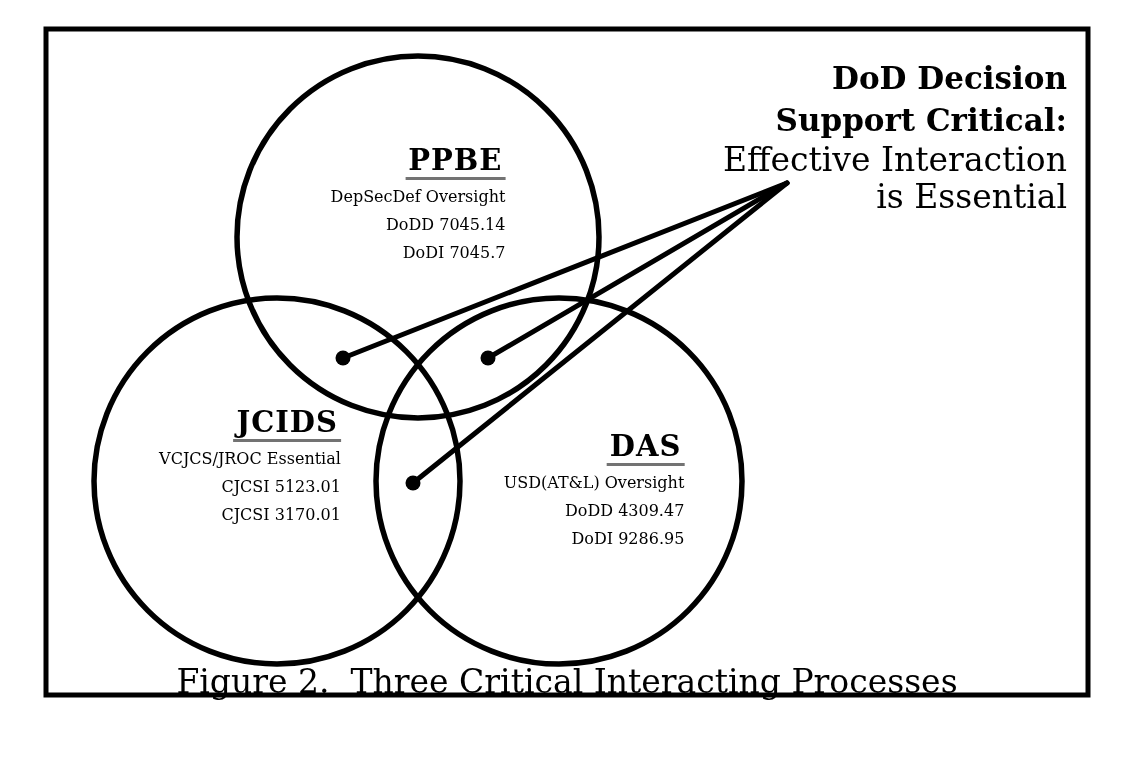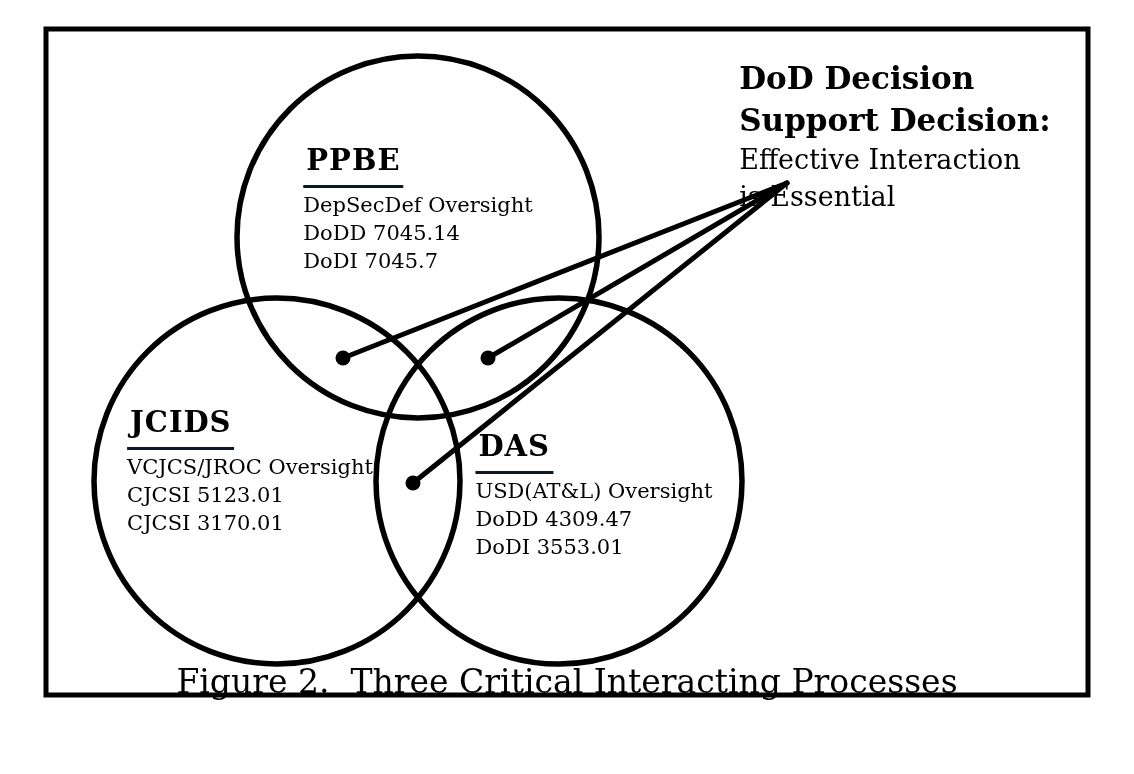--- a/index.html
+++ b/index.html
@@ -8,39 +8,39 @@
     width: 1134px;
     height: 774px;
     background: #ffffff;
     color: #000000;
     font-family: "DejaVu Serif", serif;
     overflow: hidden;
   }
   .diagram-svg { position: absolute; left: 0; top: 0; }
   .label {
     position: absolute;
-    text-align: left;
+    text-align: right;
     transform: translateX(-50%);
     white-space: nowrap;
   }
   .circle-title {
     font-size: 29px;
     font-weight: bold;
     line-height: 33px;
     margin-bottom: 3px;
   }
   .circle-title .underlined {
     display: inline-block;
-    border-bottom: 3px solid #0f172a;
-    padding: 0 3px 8px 3px;
+    border-bottom: 3px solid #737373;
+    padding: 0 3px 0 3px;
     letter-spacing: 1px;
   }
-  .circle-line { font-size: 21px; line-height: 28px; }
+  .circle-line { font-size: 16px; line-height: 28px; }
   .callout-bold { font-size: 31px; font-weight: bold; line-height: 42px; }
-  .callout-regular { font-size: 27px; line-height: 37px; }
+  .callout-regular { font-size: 33px; line-height: 37px; }
   .caption {
     position: absolute;
     left: 0;
     top: 664px;
     width: 100%;
     text-align: center;
     font-size: 33px;
     line-height: 36px;
     white-space: pre;
   }
@@ -68,34 +68,34 @@
 
   <div class="label" style="left:418px; top:144px">
     <div class="circle-title"><span class="underlined">PPBE</span></div>
     <div class="circle-line">DepSecDef Oversight</div>
     <div class="circle-line">DoDD 7045.14</div>
     <div class="circle-line">DoDI 7045.7</div>
   </div>
 
   <div class="label" style="left:250px; top:406px">
     <div class="circle-title"><span class="underlined">JCIDS</span></div>
-    <div class="circle-line">VCJCS/JROC Oversight</div>
+    <div class="circle-line">VCJCS/JROC Essential</div>
     <div class="circle-line">CJCSI 5123.01</div>
     <div class="circle-line">CJCSI 3170.01</div>
   </div>
 
   <div class="label" style="left:594px; top:430px">
     <div class="circle-title"><span class="underlined">DAS</span></div>
     <div class="circle-line">USD(AT&amp;L) Oversight</div>
     <div class="circle-line">DoDD 4309.47</div>
-    <div class="circle-line">DoDI 3553.01</div>
+    <div class="circle-line">DoDI 9286.95</div>
   </div>
 
   <div class="label" style="left:895px; top:57px">
     <div class="callout-bold">DoD Decision</div>
-    <div class="callout-bold">Support Decision:</div>
+    <div class="callout-bold">Support Critical:</div>
     <div class="callout-regular">Effective Interaction</div>
     <div class="callout-regular">is Essential</div>
   </div>
 
   <div class="caption">Figure 2.  Three Critical Interacting Processes</div>
 
 </div>
 
 </body></html>

